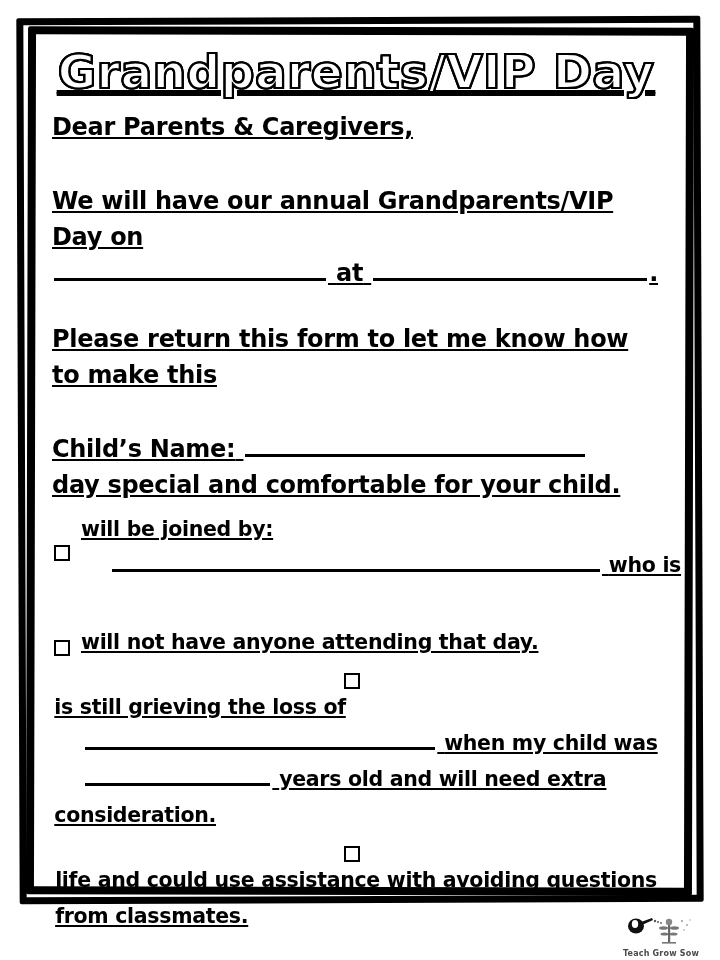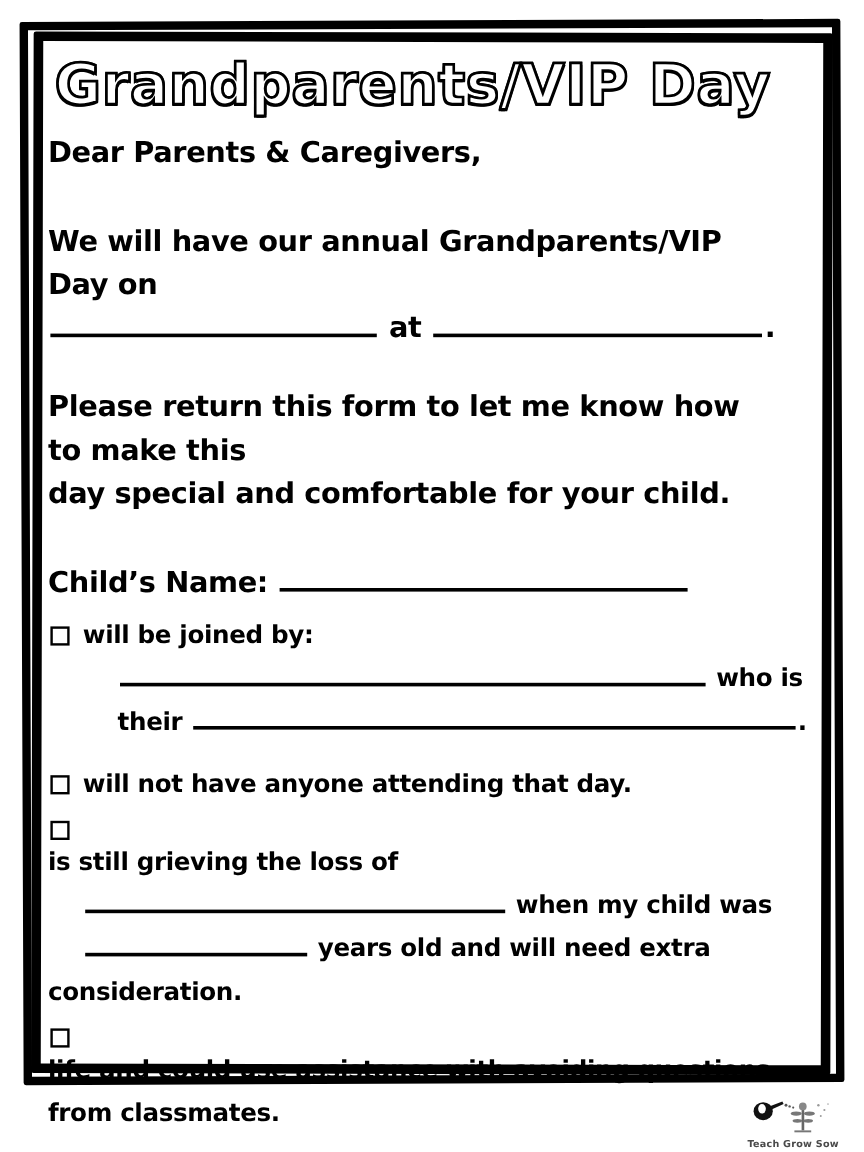--- a/index.html
+++ b/index.html
@@ -43,24 +43,25 @@
     border: 8px solid #000;
     border-radius: 2px;
     box-sizing: border-box;
     transform: rotate(0.14deg);
     background: #ffffff;
   }
 
   
   .content {
     position: absolute;
-    left: 40px;
+    left: 52px;
     top: 44px;
     width: 608px;
     height: 840px;
+    text-decoration: underline;
   }
 
   
   .doc-title {
     font-family: "DejaVu Sans", sans-serif;
     font-weight: 700;
     font-size: 47px;
     line-height: 1;
     letter-spacing: 0.5px;
     text-align: center;
@@ -104,21 +105,21 @@
   .rule-loss   { width: 350px; }
   .rule-years  { width: 185px; }
 
   .line-row { white-space: nowrap; }
 
   
   .check-list { margin-top: 8px; }
 
   .check-item {
     display: flex;
-    align-items: flex-start;
+    align-items: center;
     margin-top: 6px;
   }
   .check-item.tight { margin-top: 2px; flex-direction: column; }
 
   .checkbox {
     flex: 0 0 auto;
     position: relative;
     width: 16px;
     height: 16px;
     margin: 11px 11px 0 2px;
@@ -187,45 +188,41 @@
 
     <p class="para intro">We will have our annual Grandparents/VIP Day on</p>
 
     <p class="para line-row">
       <span class="rule rule-date-a"></span>
       <span>at</span>
       <span class="rule rule-date-b"></span><span>.</span>
     </p>
 
     <p class="para request">Please return this form to let me know how to make this</p>
-    <p class="para">day special and comfortable for your child.</p>
-
     <p class="para childname line-row">
       <span>Child’s Name:</span>
       <span class="rule rule-child"></span>
     </p>
+
+    <p class="para">day special and comfortable for your child.</p>
 
     <div class="check-list">
 
       <div class="check-item">
         <span class="checkbox"></span>
         <div class="check-body">
           <div>will be joined by:</div>
           <div class="indent line-row">
             <span class="rule rule-joined"></span>
             <span>who is</span>
           </div>
-          <div class="indent line-row">
-            <span>their</span>
-            <span class="rule rule-their"></span><span>.</span>
-          </div>
         </div>
       </div>
 
-      <div class="check-item" style="margin-top:16px">
+      <div class="check-item" style="margin-top:41px">
         <span class="checkbox"></span>
         <div class="check-body">will not have anyone attending that day.</div>
       </div>
 
       <div class="check-item tight">
         <span class="checkbox"></span>
         <div class="check-body">
           <div>is still grieving the loss of</div>
           <div class="indent line-row">
             <span class="rule rule-loss"></span>

